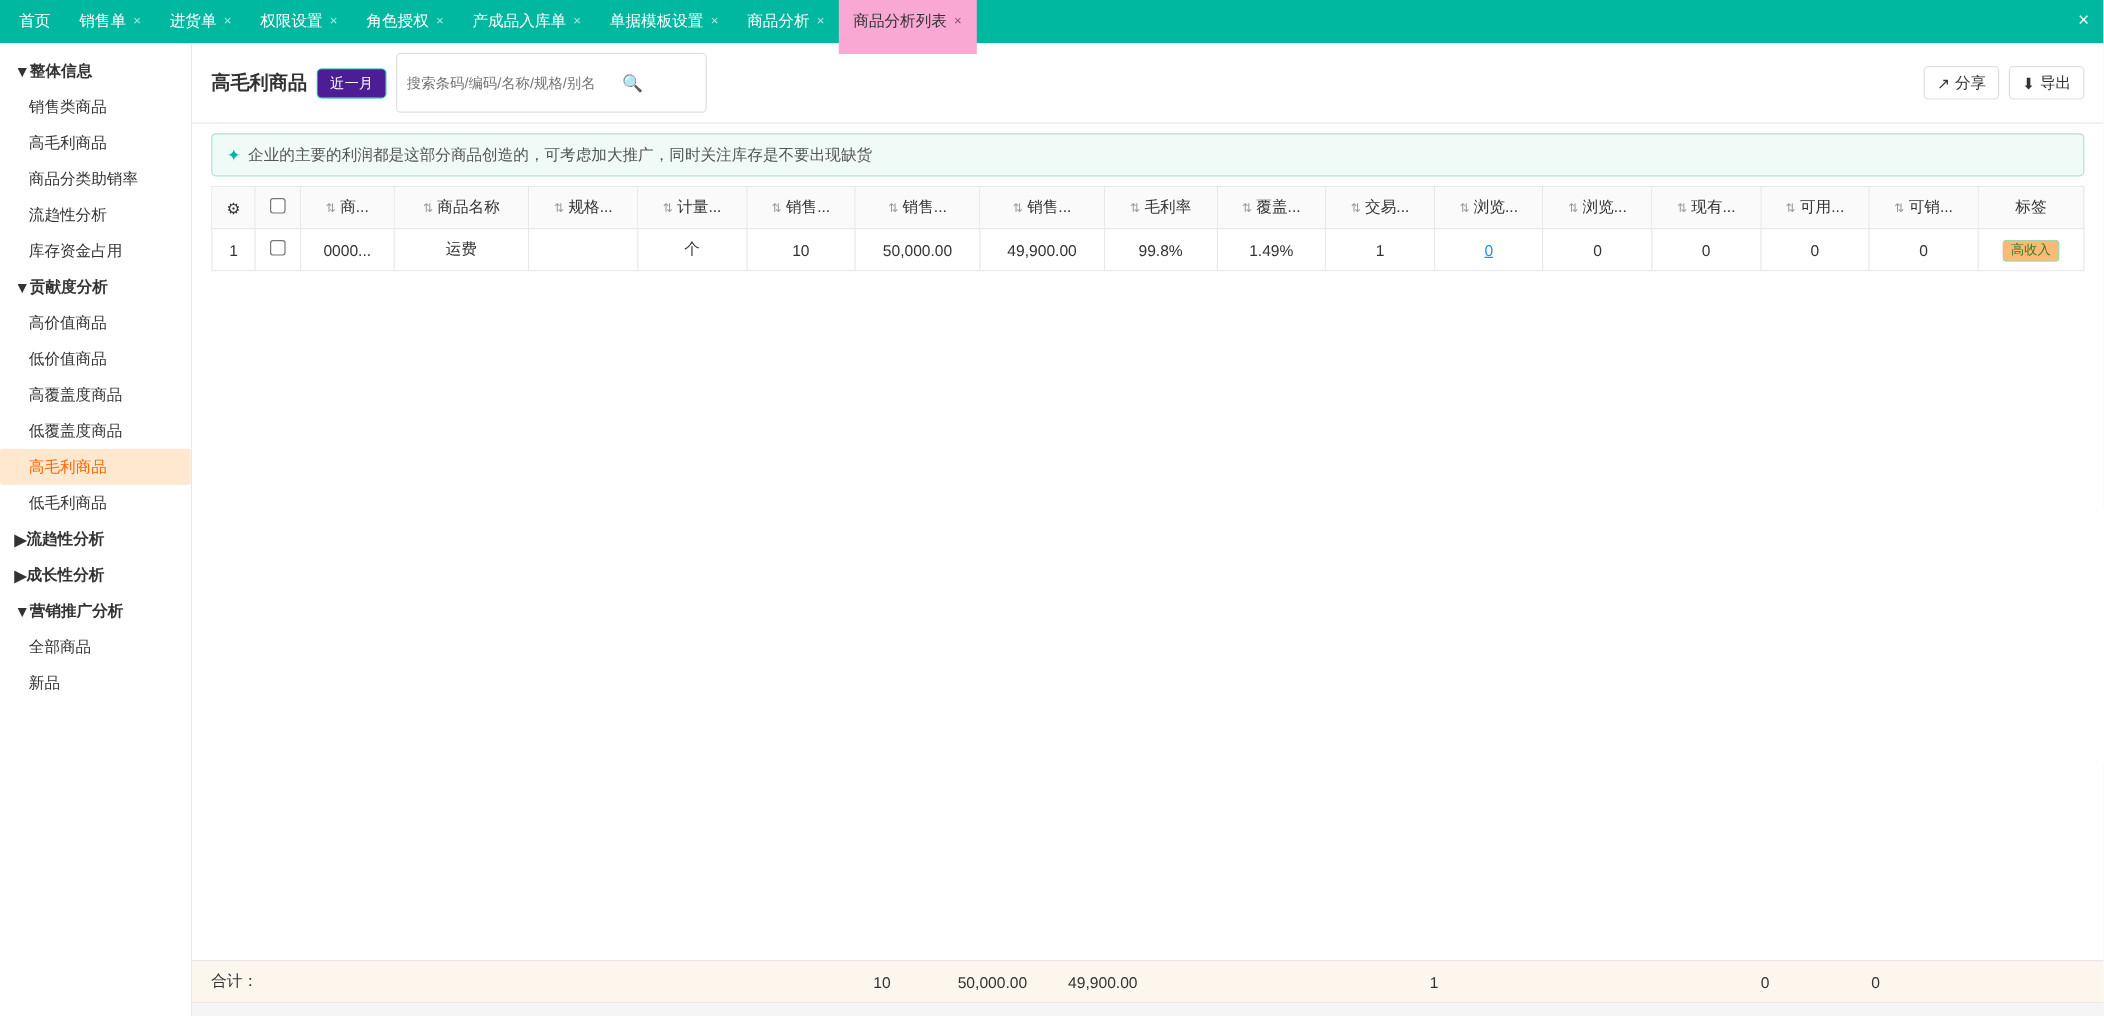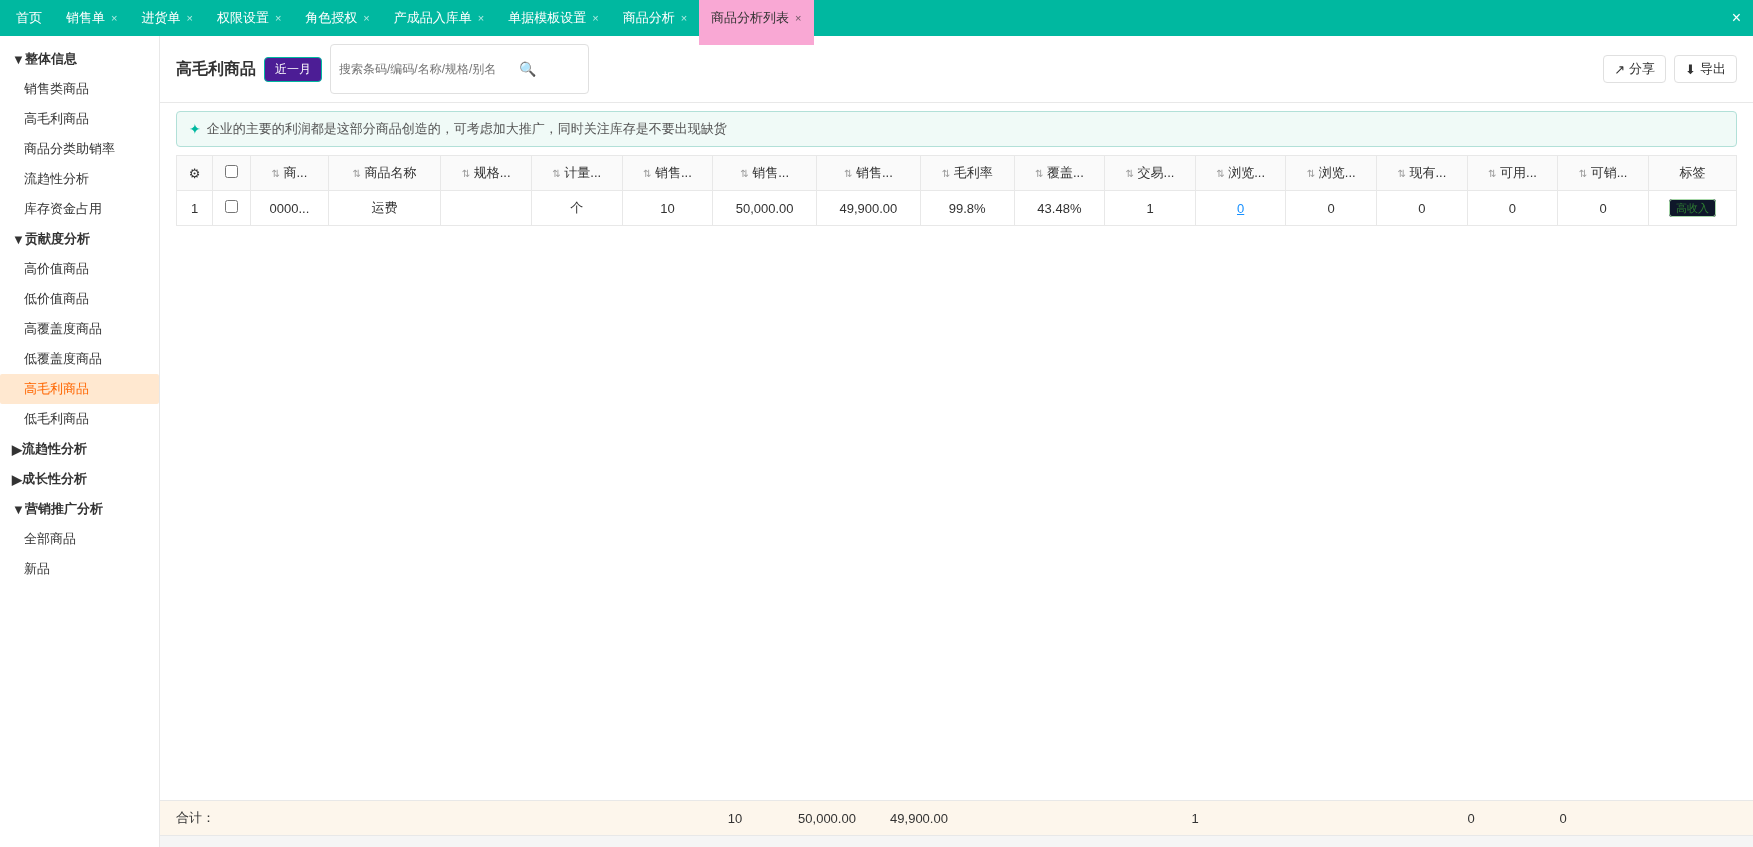--- a/index.html
+++ b/index.html
@@ -189,21 +189,21 @@
       top: 0;
       z-index: 1;
     }
     tbody td {
       border: 1px solid #e8e8e8;
       padding: 8px 6px;
       text-align: center;
       color: #333;
     }
     .tag-high-income {
-      background: #0f172a;
+      background: #fdba74;
       color: #2e7d32;
       border: 1px solid #a5d6a7;
       border-radius: 3px;
       padding: 2px 6px;
       font-size: 11px;
     }
     .link-text { color: #1890ff; text-decoration: underline; cursor: pointer; }
 
     
     .table-footer {
@@ -339,21 +339,21 @@
               <td>1</td>
               <td><input type="checkbox" style=""></td>
               <td>0000...</td>
               <td>运费</td>
               <td></td>
               <td>个</td>
               <td>10</td>
               <td>50,000.00</td>
               <td>49,900.00</td>
               <td>99.8%</td>
-              <td>43.48%</td>
+              <td>1.49%</td>
               <td>1</td>
               <td><span class="link-text">0</span></td>
               <td>0</td>
               <td>0</td>
               <td>0</td>
               <td>0</td>
               <td><span class="tag-high-income">高收入</span></td>
             </tr>
           </tbody>
       </table>

